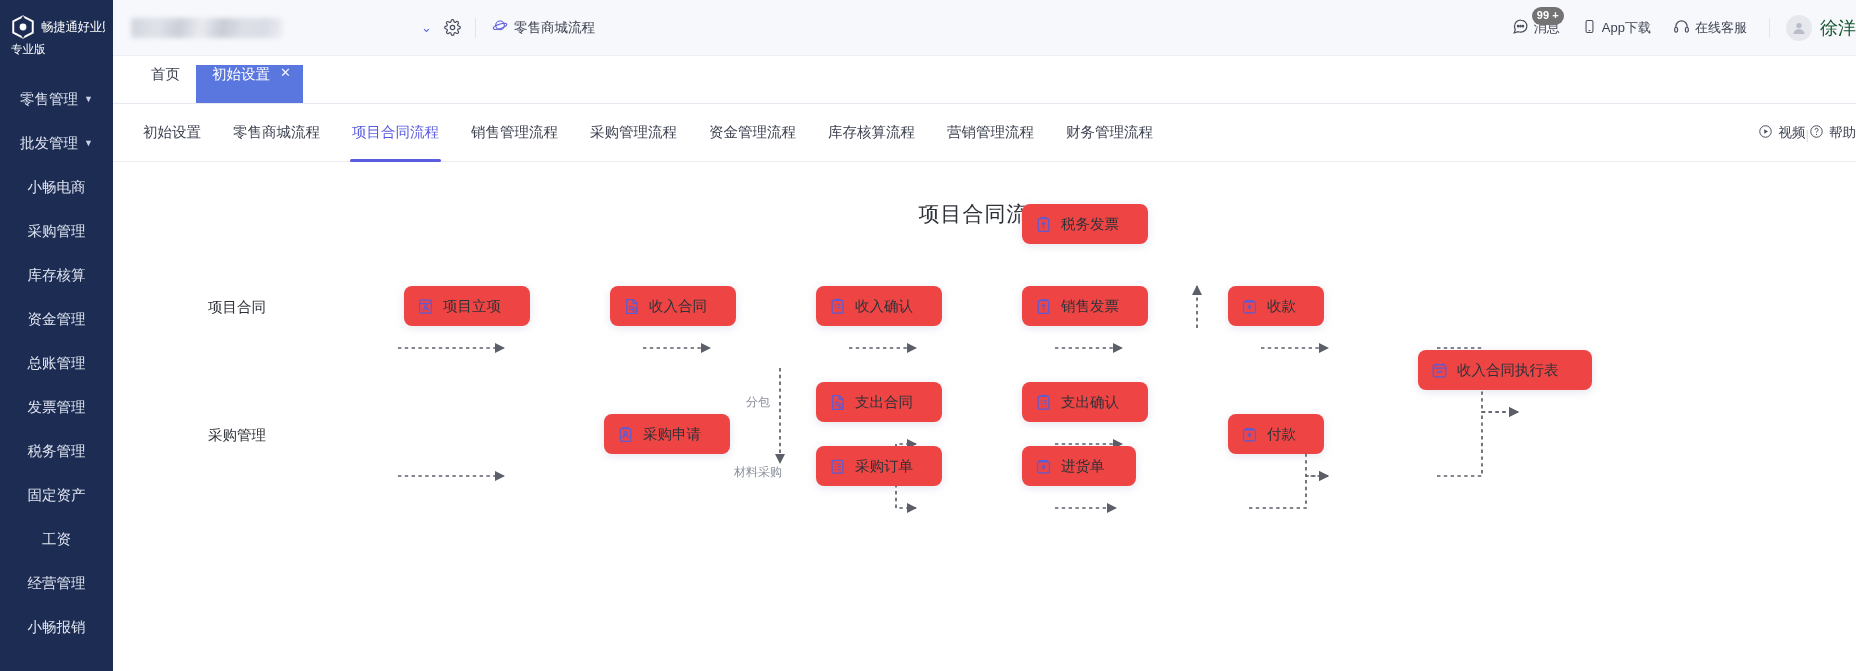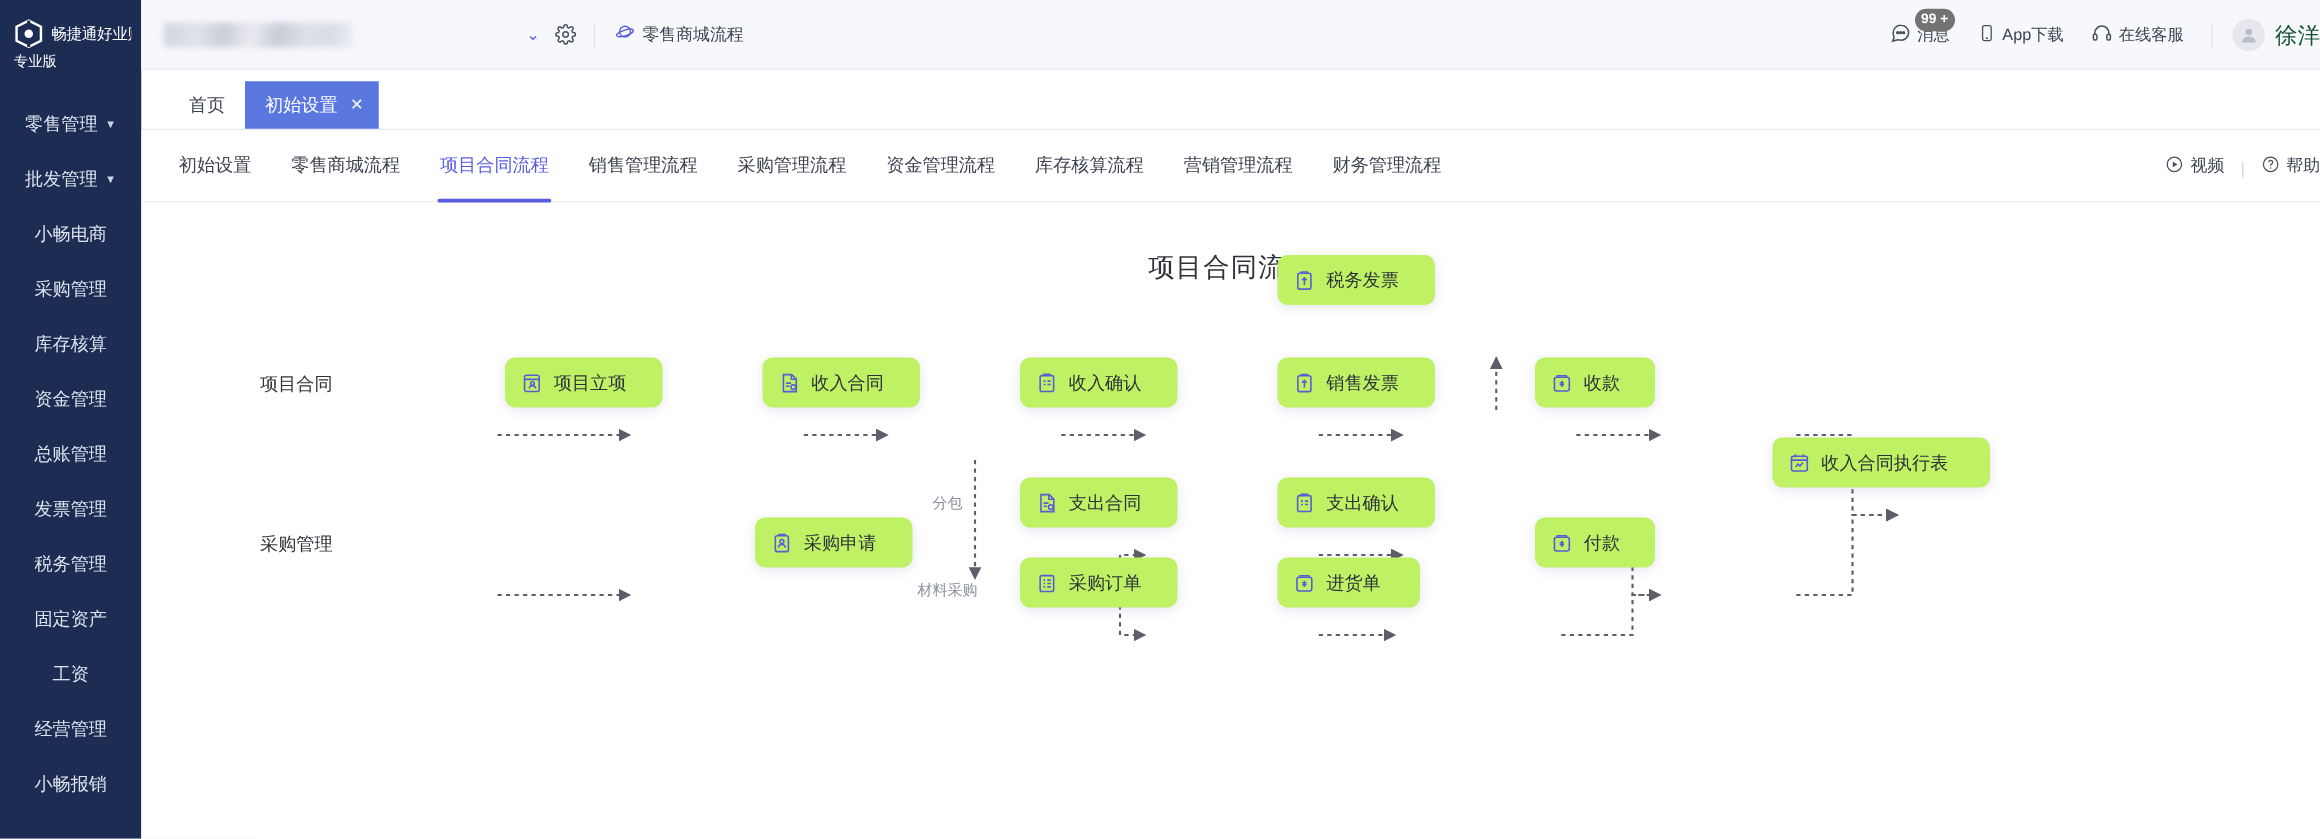--- a/index.html
+++ b/index.html
@@ -64,21 +64,21 @@
     display: flex; align-items: center; justify-content: center; margin-right: 8px;
   }
   .uname { color: #14532d; font-size: 18px; white-space: nowrap; }
 
   
   .tabstrip {
     height: 48px; background: #ffffff; display: flex; align-items: flex-end;
     padding-left: 22px; border-bottom: 1px solid #e8eaf2;
   }
   .ptab {
-    height: 38px; display: flex; align-items: center; justify-content: center;
+    height: 38px; display: flex; justify-content: center;
     padding: 0 16px; font-size: 14.5px; color: #3d4251; cursor: pointer;
   }
   .ptab.active { background: #5a77e0; color: #fff; padding-right: 12px; }
   .ptab .x { margin-left: 10px; font-size: 13px; opacity: .92; }
 
   
   .content { flex: 1; background: #f2f3f7; padding: 0; overflow: hidden; }
   .card { background: #fff; height: 100%; position: relative; }
 
   .subtabs {
@@ -89,35 +89,35 @@
     font-size: 14.5px; color: #3d4251; padding: 0 16px; height: 58px;
     display: flex; align-items: center; cursor: pointer; position: relative;
     white-space: nowrap;
   }
   .stab.active { color: #5a5ce0; }
   .stab.active::after {
     content: ""; position: absolute; left: 14px; right: 14px; bottom: 0;
     height: 2.5px; background: #5a5ce0; border-radius: 2px;
   }
   .subtabs-right {
-    margin-left: auto; display: flex; align-items: flex-end; gap: 13px;
+    margin-left: auto; display: flex; align-items: flex-end; gap: 0;
     font-size: 13.5px; color: #3d4251; padding-right: 0;
   }
   .sr-item { display: flex; align-items: center; gap: 5px; cursor: pointer; white-space: nowrap; }
   .sr-div { color: #d8dae3; }
 
   .flow-title {
     text-align: center; font-size: 21px; color: #2e3238; margin-top: 38px;
     letter-spacing: 1px;
   }
 
   
   .canvas { position: relative; width: 100%; height: 420px; }
   .node {
-    position: absolute; height: 40px; background: #bef264; border-radius: 8px;
+    position: absolute; height: 40px; background: #ef4444; border-radius: 8px;
     box-shadow: 0 2px 9px rgba(92,98,160,.17); display: flex; align-items: center;
     gap: 8px; padding: 0 15px 0 12px; white-space: nowrap;
   }
   .node-label { font-size: 14.5px; color: #2e3238; }
   .row-label {
     position: absolute; font-size: 14.5px; color: #2e3238; white-space: nowrap;
   }
   .edge-label {
     position: absolute; font-size: 12px; color: #8a8f9c; white-space: nowrap;
   }

